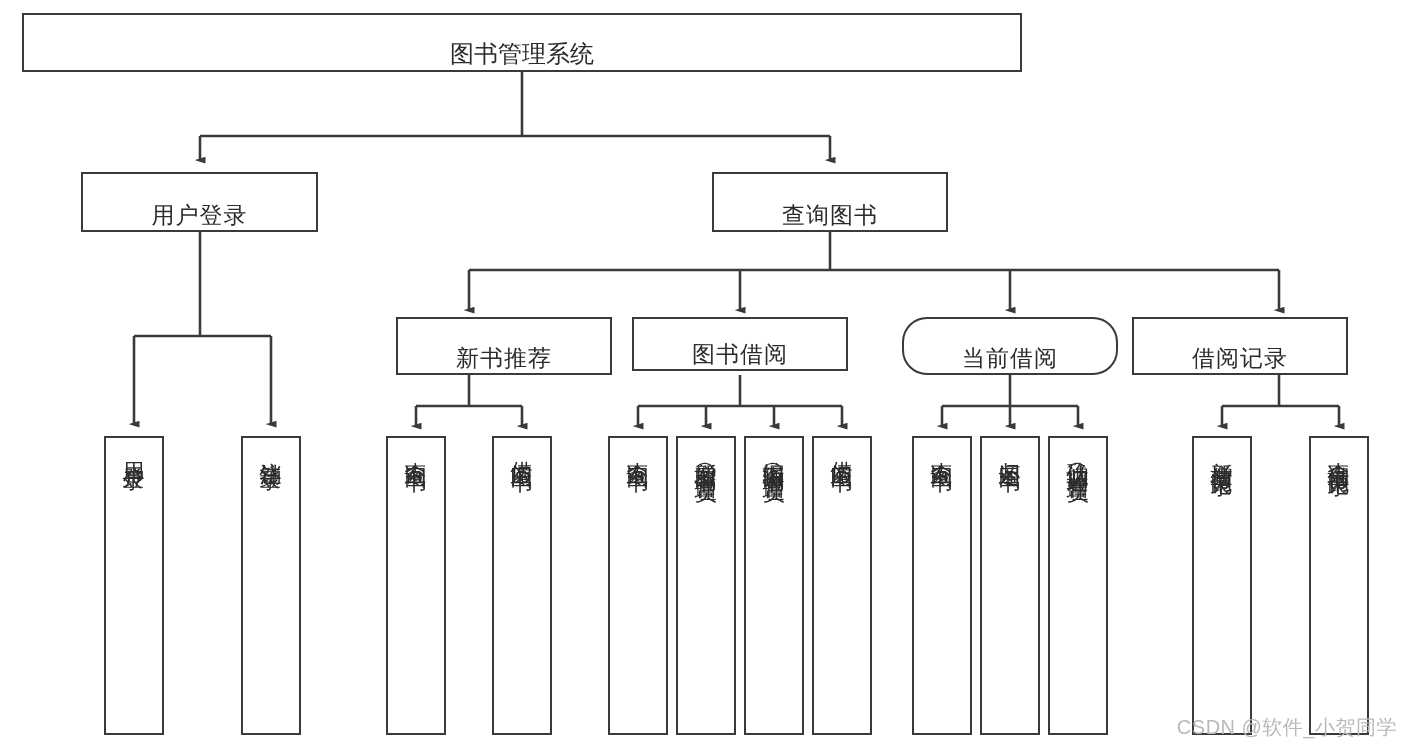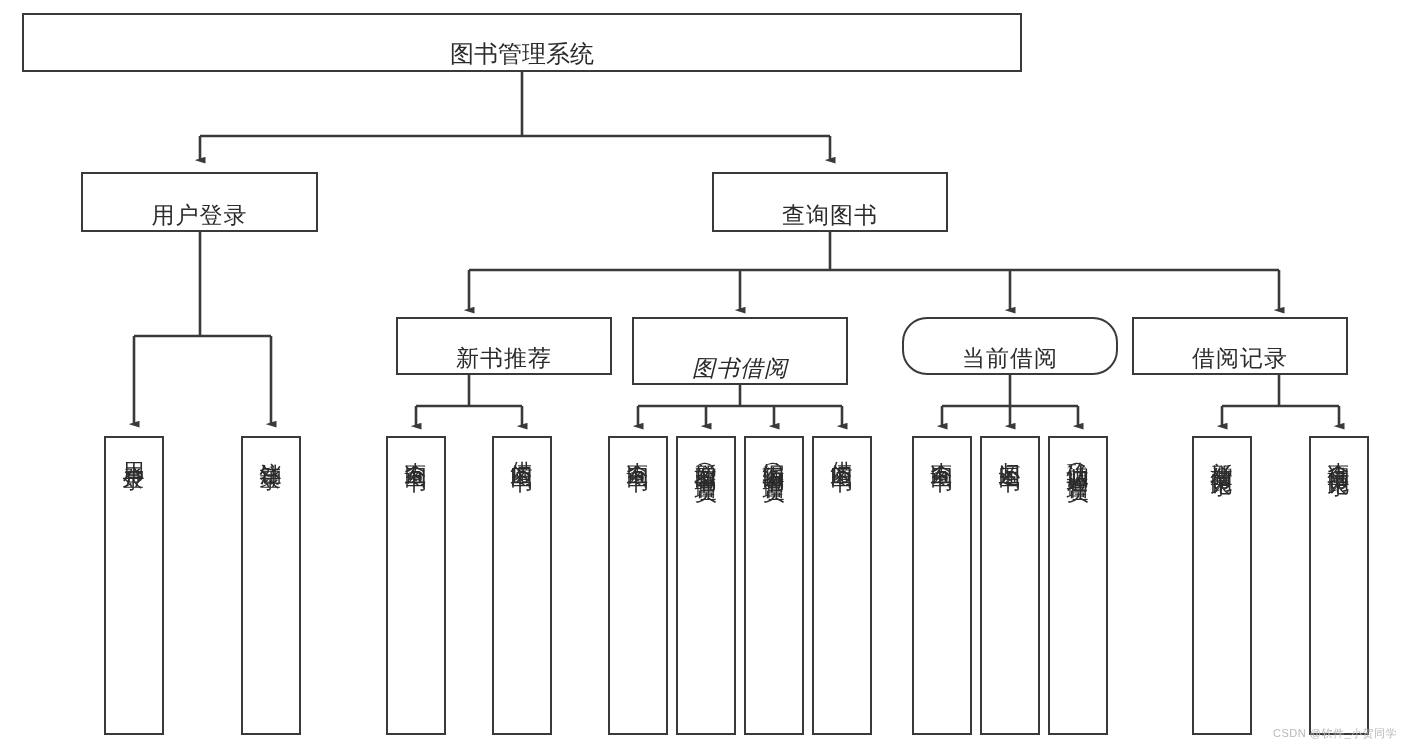--- a/index.html
+++ b/index.html
@@ -53,21 +53,21 @@
     text-orientation: upright;
     letter-spacing: 3px;
     line-height: 1.05;
     white-space: nowrap;
     display: block;
   }
   .watermark {
     position: absolute;
     right: 8px;
     bottom: 6px;
-    font-size: 11px;
+    font-size: 20px;
     color: #b9b9b9;
     letter-spacing: 0.5px;
     white-space: nowrap;
   }
 </style>
 </head>
 <body>
 
 <div id="canvas">
 
@@ -128,21 +128,21 @@
   <div class="node horiz" style="left:81px; top:172px; width:237px; height:60px;">
     <span>用户登录</span>
   </div>
   <div class="node horiz" style="left:712px; top:172px; width:236px; height:60px;">
     <span>查询图书</span>
   </div>
 
   <div class="node horiz" style="left:361px; top:317px; width:216px; height:58px;margin-left:35px;">
     <span>新书推荐</span>
   </div>
-  <div class="node horiz" style="left:632px; top:317px; width:216px; height:68px;font-style:italic;">
+  <div class="node horiz" style="left:632px; top:317px; width:216px; height:54px;">
     <span>图书借阅</span>
   </div>
   <div class="node horiz" style="left:902px; top:317px; width:216px; height:58px;border-radius:25px;">
     <span>当前借阅</span>
   </div>
   <div class="node horiz" style="left:1132px; top:317px; width:216px; height:58px;">
     <span>借阅记录</span>
   </div>
 
   <div class="node leaf" style="left:104px; top:436px; width:60px; height:299px;">

